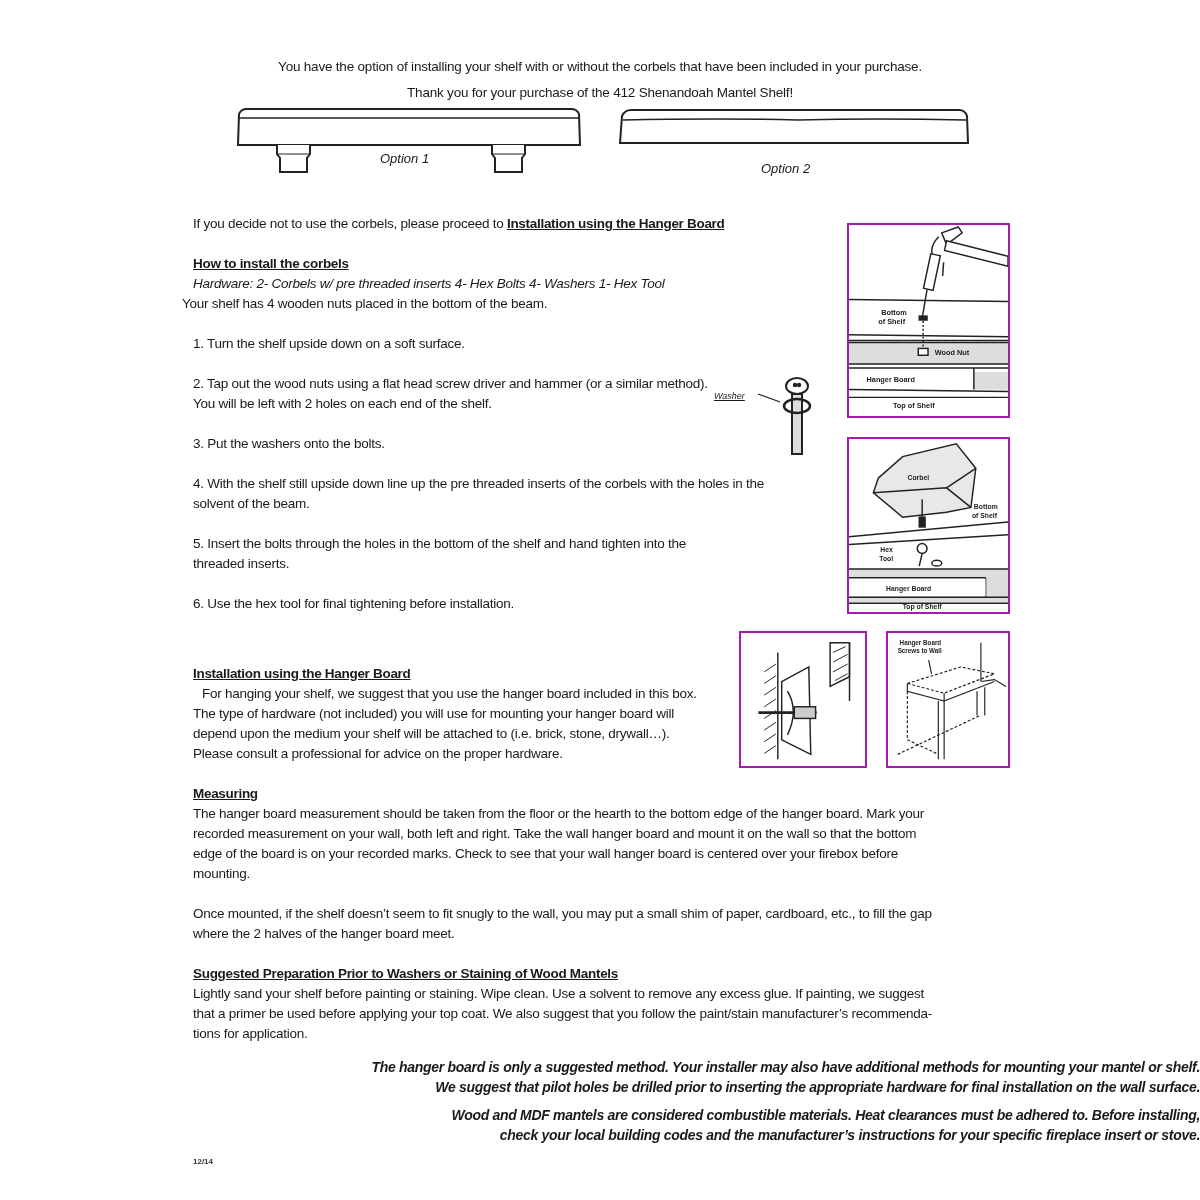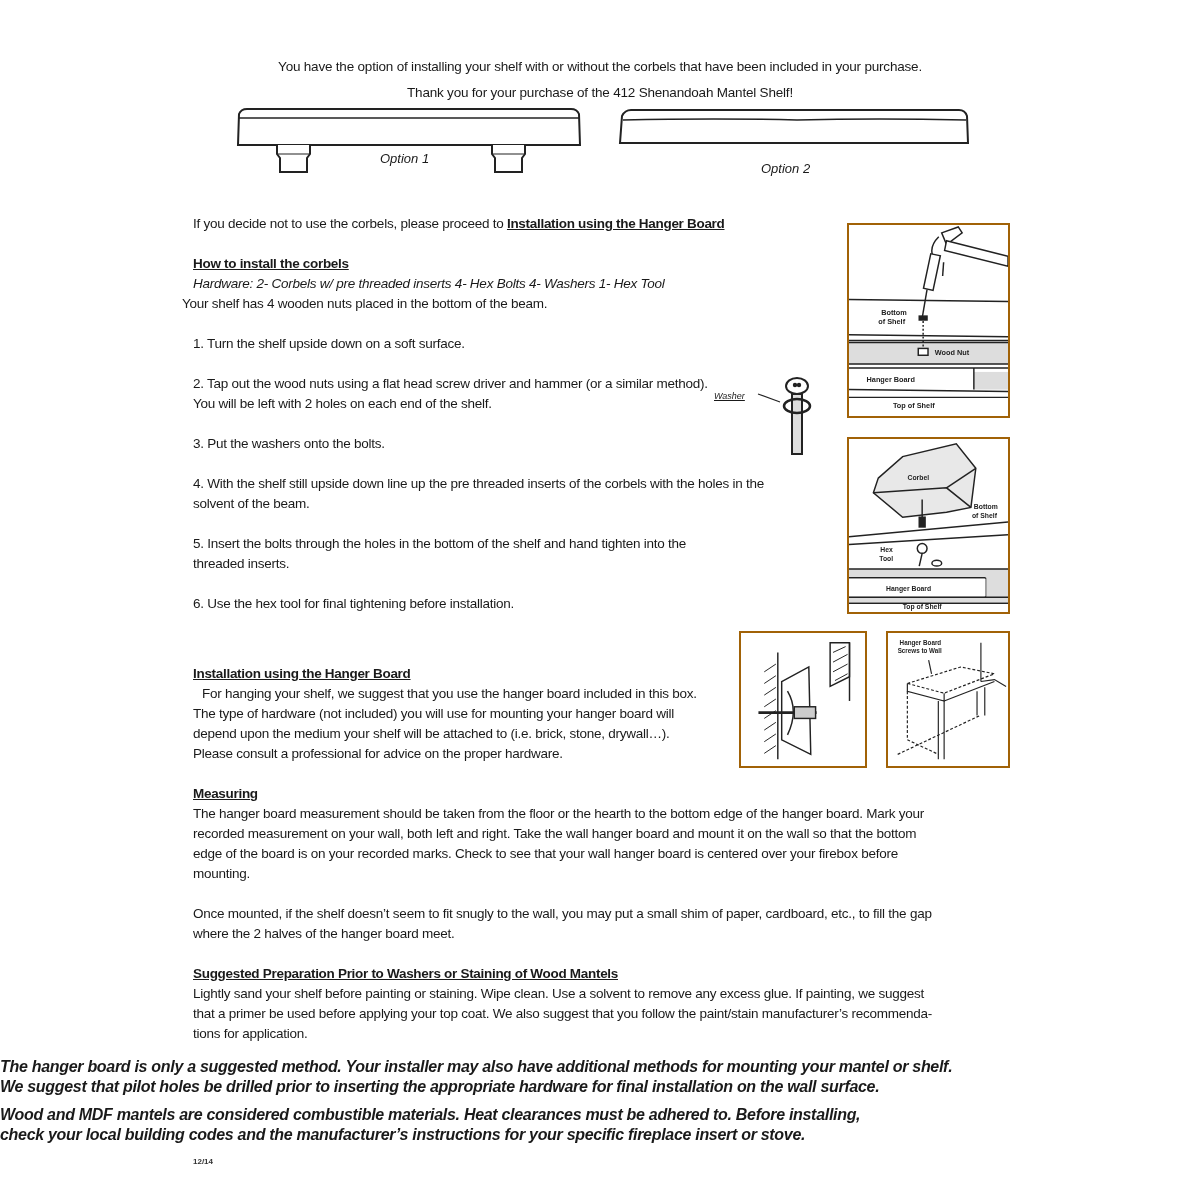--- a/index.html
+++ b/index.html
@@ -4,23 +4,23 @@
   <style>
     * { box-sizing: border-box; margin: 0; padding: 0; }
     html, body { width: 1200px; height: 1200px; background: #ffffff; overflow: hidden; }
     body { position: relative; font-family: "Liberation Sans", sans-serif; color: #1a1a1a; font-size: 13.5px; }
     .abs { position: absolute; }
     .intro { left: 0; width: 1200px; text-align: center; font-size: 13.5px; line-height: 20px; letter-spacing: -0.2px; }
     .line { white-space: nowrap; font-size: 13.5px; line-height: 20px; letter-spacing: -0.25px; margin-top: 17px; }
     .u { text-decoration: underline; font-weight: bold; letter-spacing: -0.3px; }
     .it { font-style: italic; }
     .cap { font-style: italic; font-size: 13px; }
-    .figbox { border: 2px solid #a16207; background: #fff; }
+    .figbox { border: 2px solid #a21caf; background: #fff; }
     .figbox svg { display: block; width: 100%; height: 100%; }
-    .footer { left: 0; width: 1200px; text-align: left; font-weight: bold; font-style: italic; font-size: 16px; line-height: 20px; letter-spacing: -0.3px; }
+    .footer { left: 0; width: 1200px; text-align: right; font-weight: bold; font-style: italic; font-size: 14px; line-height: 20px; letter-spacing: -0.3px; }
     .date { font-size: 8px; font-weight: bold; color: #333; }
     .washer-lbl { font-style: italic; font-size: 9px; text-decoration: underline; }
   </style>
 </head>
 <body>
 
 <div class="abs intro" style="top:44px;margin-top:39px;">Thank you for your purchase of the 412 Shenandoah Mantel Shelf!</div>
 <div class="abs intro" style="top:57px;">You have the option of installing your shelf with or without the corbels that have been included in your purchase.</div>
 
 <div class="abs" style="left:233px;top:106px;width:352px;height:70px;">

